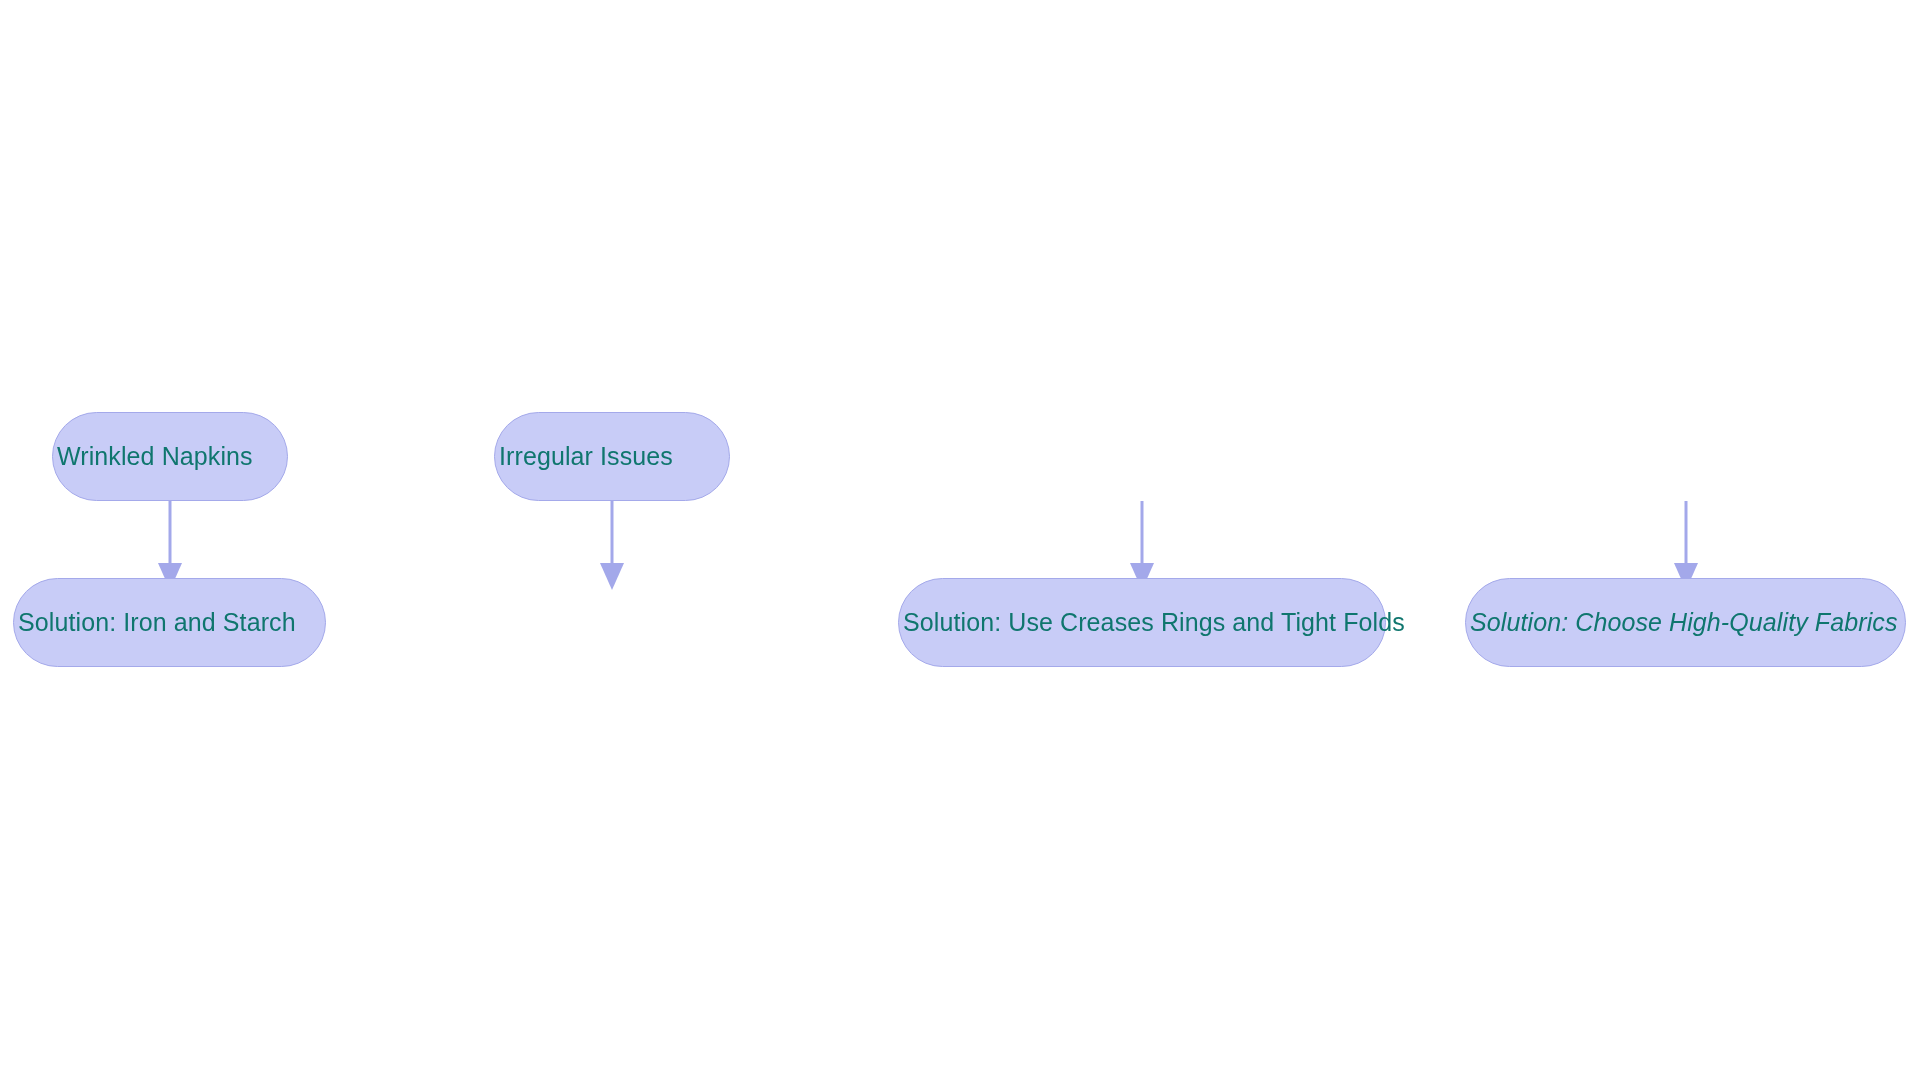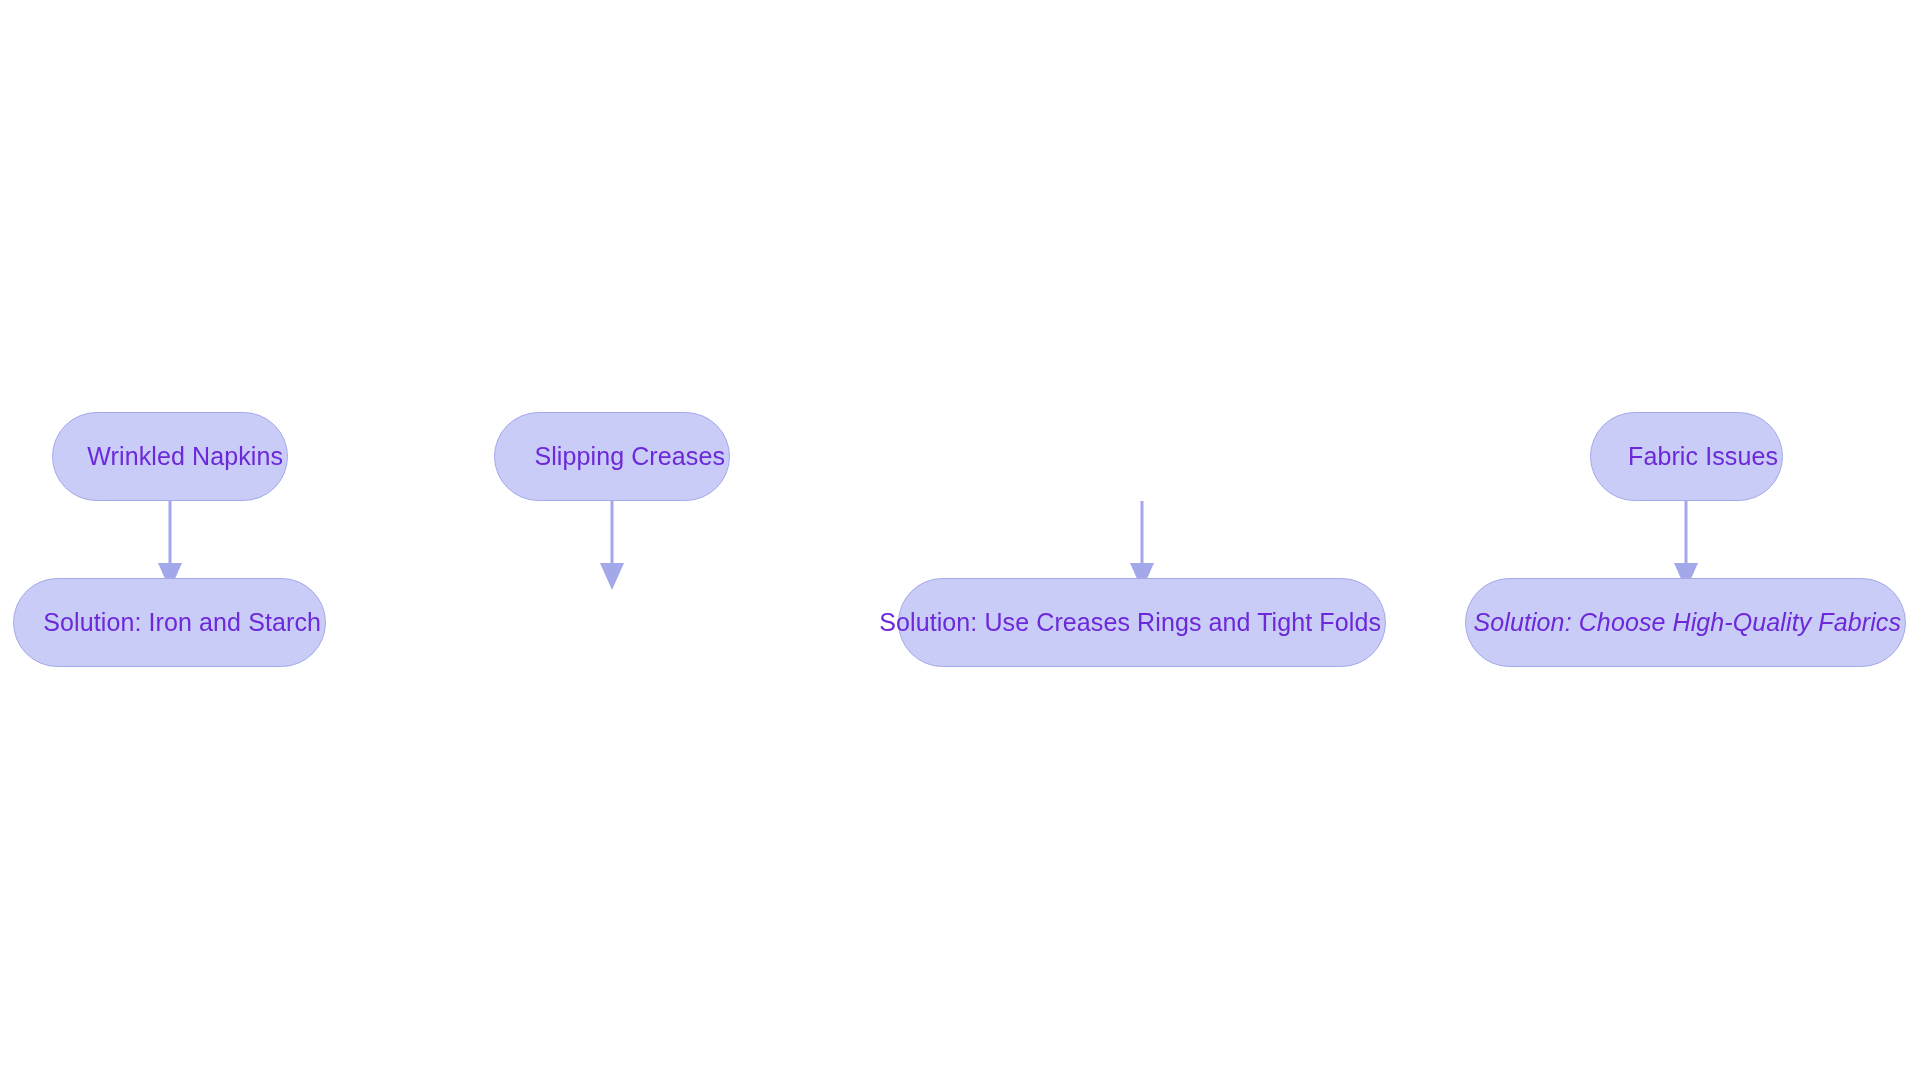--- a/index.html
+++ b/index.html
@@ -34,22 +34,22 @@
   }
 
   .node {
     position: absolute;
     box-sizing: border-box;
     background: #c8ccf7;
     border: 1px solid #a4a9ea;
     border-radius: 999px;
     display: flex;
     align-items: center;
-    justify-content: flex-end;
-    color: #6d28d9;
+    justify-content: flex-start;
+    color: #0f766e;
     font-size: 25px;
     font-weight: 400;
     letter-spacing: 0.1px;
     line-height: 1;
     white-space: nowrap;
     text-align: center;
   }
 
   .node-label {
     display: block;
@@ -99,27 +99,24 @@
   </svg>
 
   <div class="node n-issue-1">
     <span class="node-label">Wrinkled Napkins</span>
   </div>
   <div class="node n-solution-1">
     <span class="node-label">Solution: Iron and Starch</span>
   </div>
 
   <div class="node n-issue-2">
-    <span class="node-label">Slipping Creases</span>
+    <span class="node-label">Irregular Issues</span>
   </div>
 
   <div class="node n-solution-3">
     <span class="node-label">Solution: Use Creases Rings and Tight Folds</span>
   </div>
 
-  <div class="node n-issue-4">
-    <span class="node-label">Fabric Issues</span>
-  </div>
   <div class="node n-solution-4">
     <span class="node-label">Solution: Choose High-Quality Fabrics</span>
   </div>
 
 </div>
 
 </body></html>

